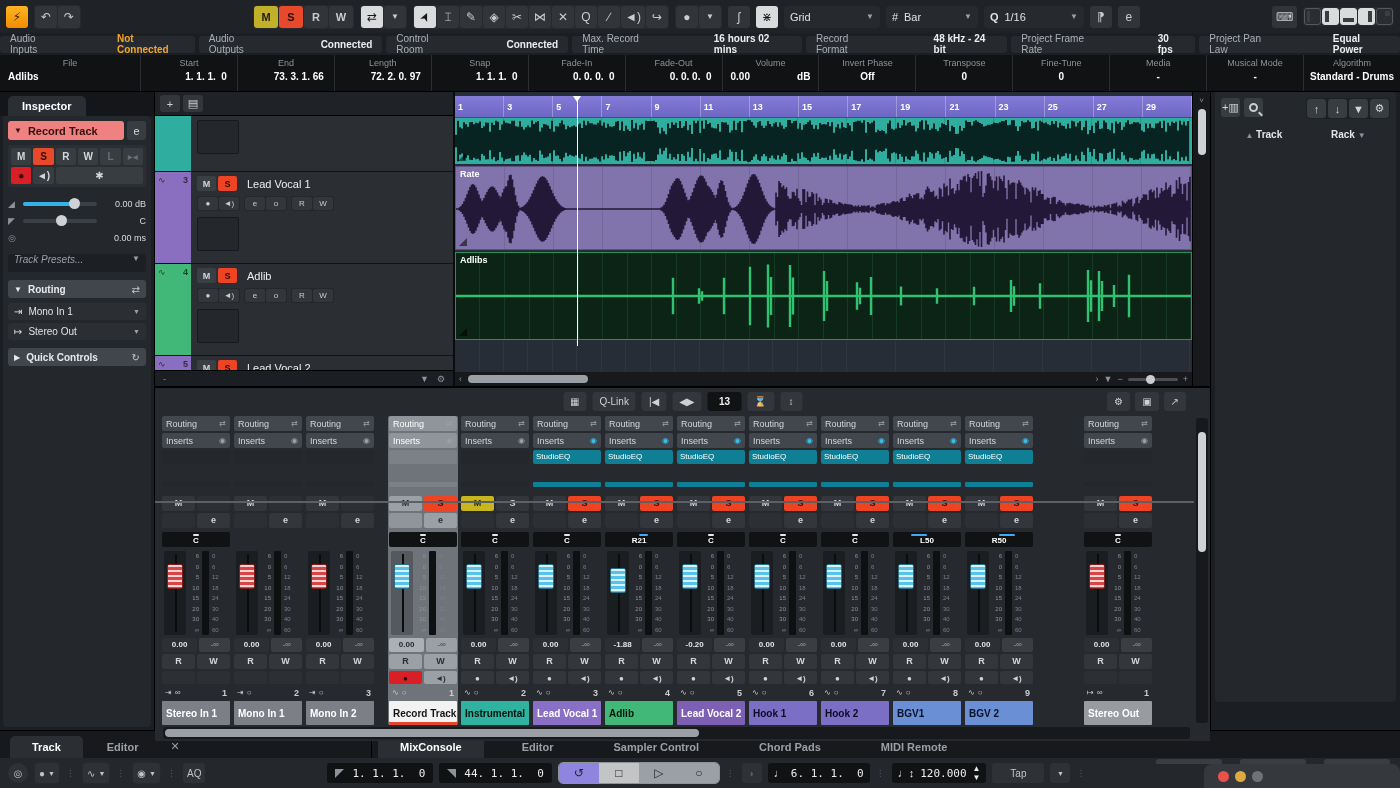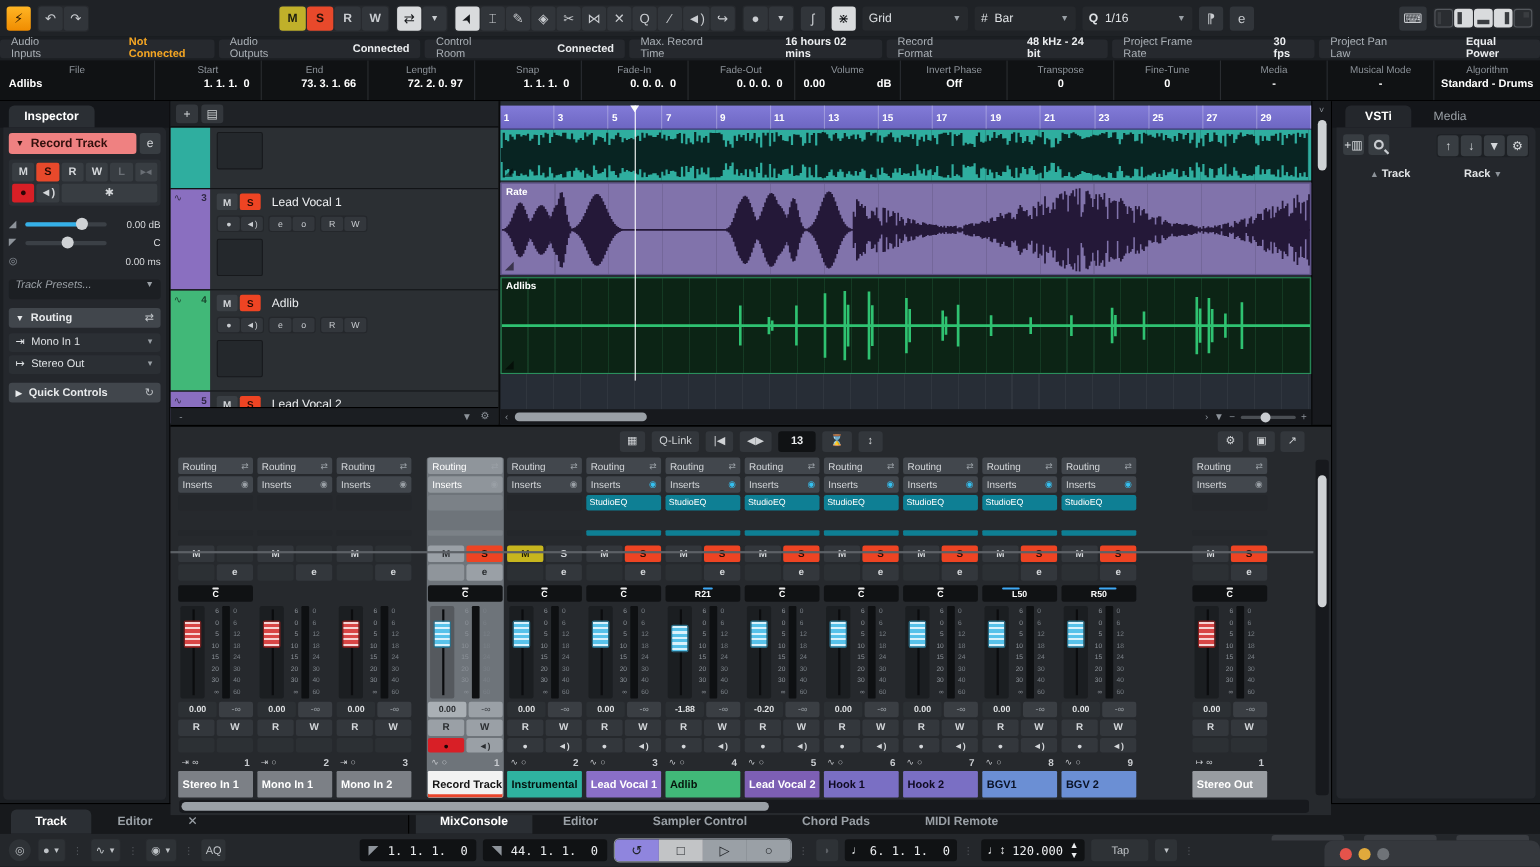--- a/index.html
+++ b/index.html
@@ -184,21 +184,21 @@
   .rp-labels .tri { color:#8d939a; font-size:8px; }
   .mag { width:9px; height:9px; border:2px solid #c9ccd0; border-radius:50%; position:relative; }
   .mag::after { content:""; position:absolute; width:5px; height:2px; background:#c9ccd0; transform:rotate(45deg); left:7px; top:8px; }
 
   
   #bottomtabs { height:28px; background:#17191c; display:flex; align-items:flex-end; border-top:1px solid #000; }
   .bt-left { width:372px; display:flex; align-items:flex-end; padding-left:10px; gap:2px; border-right:1px solid #000; }
   .bt-tab { font-size:11px; color:#9aa0a6; padding:5px 22px; font-weight:bold; }
   .bt-tab.active { background:#2b2f34; color:#fff; border-radius:5px 5px 0 0; }
   .bt-x { color:#9aa0a6; font-size:11px; padding:5px 8px; }
-  .bt-right { display:flex; align-items:flex-end; padding-left:6px; gap:6px; }
+  .bt-right { display:flex; align-items:flex-end; padding-left:6px; gap:16px; }
 
   
   #transport { height:30px; background:#24272b; display:flex; align-items:center; padding:0 8px; gap:6px; position:relative; }
   .tpbtn { height:20px; min-width:20px; background:#2e3236; border-radius:3px; color:#bfc3c7; font-size:10px; display:flex; align-items:center; justify-content:center; padding:0 4px; gap:3px; }
   .tpcirc { border-radius:50%; width:20px; }
   .dots3 { color:#55595e; font-size:9px; letter-spacing:1px; }
   .loc { display:flex; align-items:center; background:#101214; border-radius:3px; height:20px; padding:0 8px; gap:8px; }
   .loc .flag-l { width:0; height:0; border-top:9px solid #8d939a; border-right:9px solid transparent; }
   .loc .flag-r { width:0; height:0; border-top:9px solid #8d939a; border-left:9px solid transparent; }
   .loc .num { font-size:11px; color:#eceef0; white-space:pre; }
@@ -1529,24 +1529,20 @@
       <div id="mix-vscroll">
           <div class="mixv-thumb"></div>
         </div>
       <div id="mix-hscroll">
           <div class="mix-thumb"></div>
         </div>
     </div>
   </div>
 
   <div id="rightpanel">
-    <div class="rp-tabs" id="rp-tabs">
-        <div class="rp-tab active">VSTi</div>
-        <div class="rp-tab">Media</div>
-      </div>
     <div class="rp-body">
       <div class="rp-toolbar">
         <div class="sq">+▥</div>
         <div class="sq">
             <span class="mag"></span>
           </div>
         <div class="right">
           <div class="sq">↑</div>
           <div class="sq">↓</div>
           <div class="sq">▼</div>

